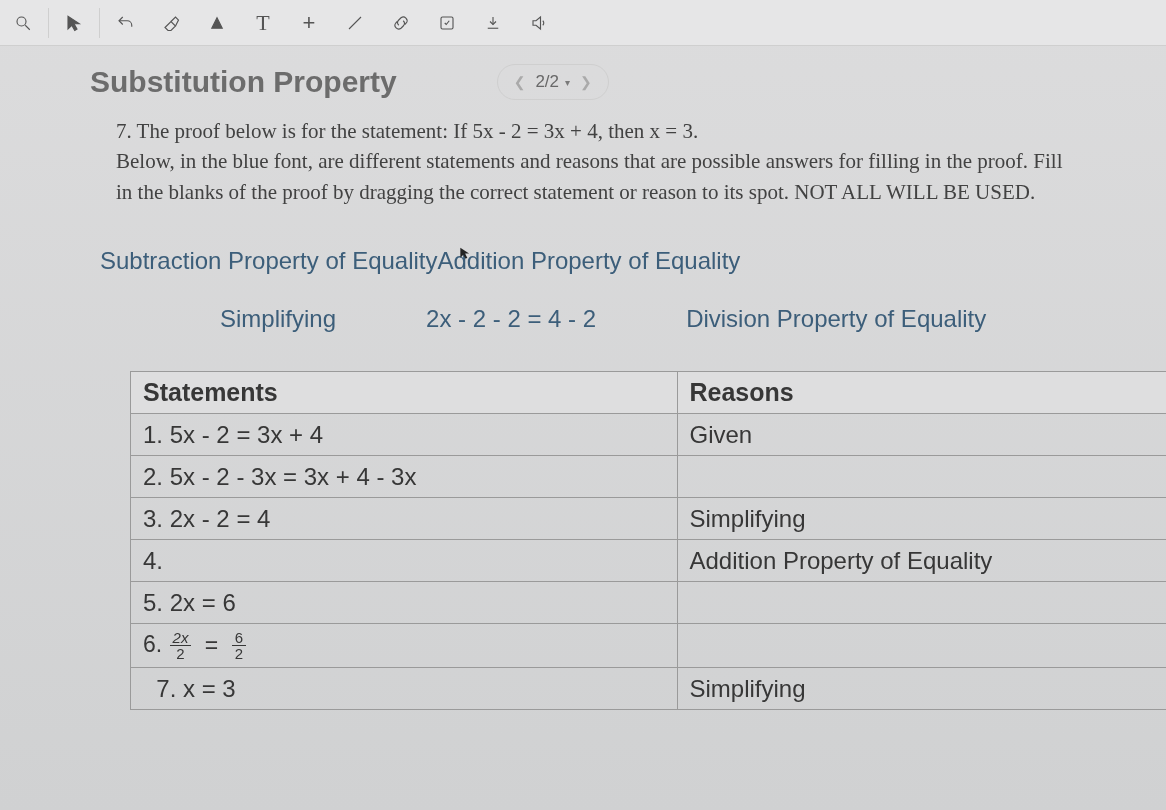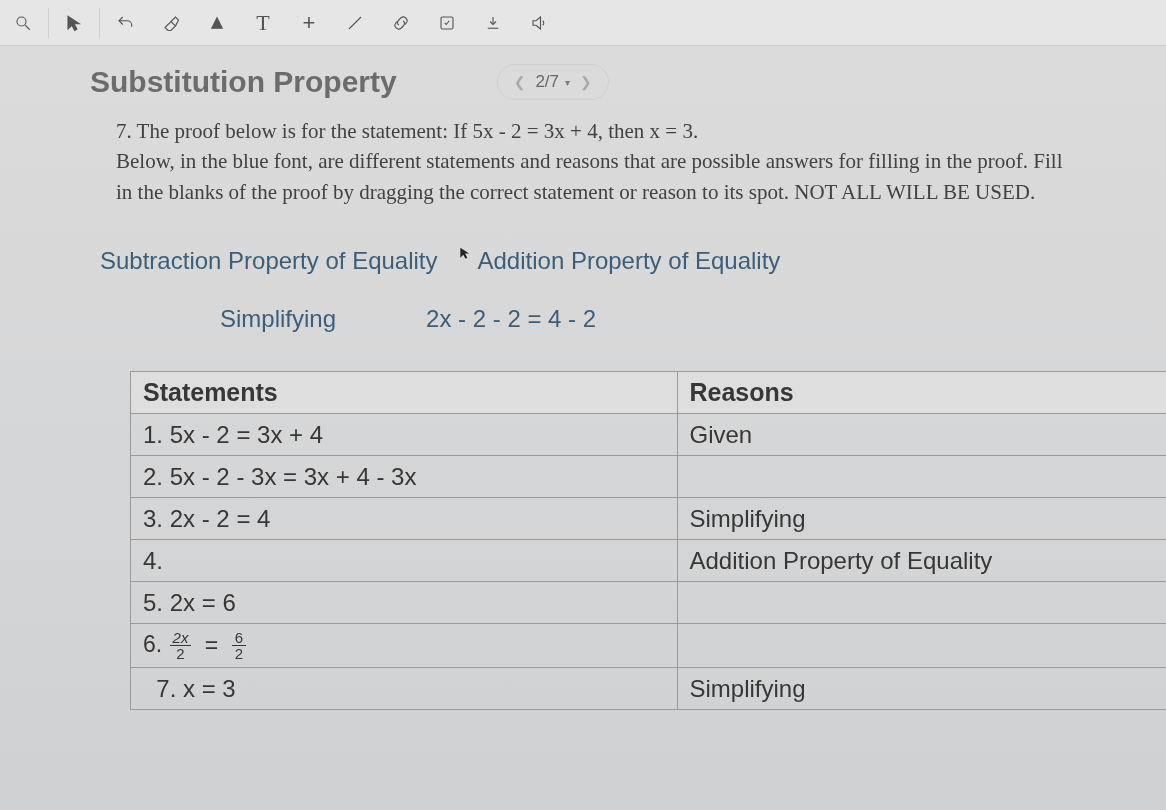--- a/index.html
+++ b/index.html
@@ -16,21 +16,21 @@
   .title-row { display:flex; align-items:center; gap:20px; margin-bottom:16px; }
   .title { color:#6c6c6c; font-family: 'Helvetica Neue', Arial, sans-serif; font-weight:700; font-size:30px; }
   .pager { display:flex; align-items:center; gap:10px; border:1px solid #cfcfcf; border-radius:22px; height:36px; padding:0 16px; color:#686868; font-family: Arial,sans-serif; font-size:17px; margin-left:80px; }
   .pager .arrow { color:#aaa; font-size:14px; cursor:pointer; }
   .pager .label { display:flex; align-items:center; gap:6px; }
   .pager .drop { font-size:10px; color:#7a7a7a; }
 
   .prompt { color:#424242; font-size:21px; line-height:1.45; padding-left:26px; padding-right:40px; margin-bottom:40px; }
 
   .answer-bank { padding-left:10px; padding-right:20px; margin-bottom:38px; }
-  .bank-row { display:flex; gap:40px; margin-bottom:30px; align-items:center; font-family: 'Helvetica Neue', Arial, sans-serif; color:#3c5e7a; font-size:24px; }
+  .bank-row { display:flex; margin-bottom:30px; align-items:center; font-family: 'Helvetica Neue', Arial, sans-serif; color:#3c5e7a; font-size:24px; }
   .bank-item { white-space:nowrap; cursor:grab; }
   .bank-row.second { padding-left:120px; gap:90px; }
 
   .proof-tbl { margin-left:40px; margin-right:40px; border-collapse:collapse; width:1094px; font-family: 'Helvetica Neue', Arial, sans-serif; font-size:24px; color:#373737; }
   .proof-tbl th, .proof-tbl td { border:1px solid #9a9a9a; padding:6px 12px; text-align:left; vertical-align:middle; height:42px; }
   .proof-tbl th { background:#dededf; font-weight:700; font-size:25px; }
   .proof-tbl .drop-target { background:transparent; cursor:pointer; }
   .frac-cell { font-size:23px; }
   .frac { display:inline-block; text-align:center; vertical-align:middle; line-height:1; font-size:15px; margin:0 1px; }
   .frac .n { border-bottom:1.5px solid #373737; display:block; padding:0 3px; font-style:italic; }
@@ -109,40 +109,41 @@
       </div>
   </div>
 
   <div class="page-wrap">
 
     <div class="title-row">
       <div class="title">Substitution Property</div>
       <div class="pager">
         <span class="arrow">❮</span>
         <span class="label">
-          <span>2/7</span>
+          <span>2/2</span>
           <span class="drop">▾</span>
         </span>
         <span class="arrow">❯</span>
       </div>
     </div>
 
     <div class="prompt">
       <span>7. The proof below is for the statement: If 5x - 2 = 3x + 4, then x = 3.</span><br>
       <span>Below, in the blue font, are different statements and reasons that are possible answers for filling in the proof. Fill in the blanks of the proof by dragging the correct statement or reason to its spot. NOT ALL WILL BE USED.</span>
     </div>
 
     <div class="answer-bank">
       <div class="bank-row">
         <span class="bank-item">Subtraction Property of Equality</span>
         <span class="bank-item">Addition Property of Equality</span>
       </div>
       <div class="bank-row second">
         <span class="bank-item">Simplifying</span>
         <span class="bank-item">2x - 2 - 2 = 4 - 2</span>
+        <span class="bank-item">Division Property of Equality</span>
       </div>
     </div>
 
     <table class="proof-tbl">
       <tbody>
           <tr>
         <th style="width:50%;">Statements</th>
         <th style="width:50%;">Reasons</th>
       </tr>
       <tr>

